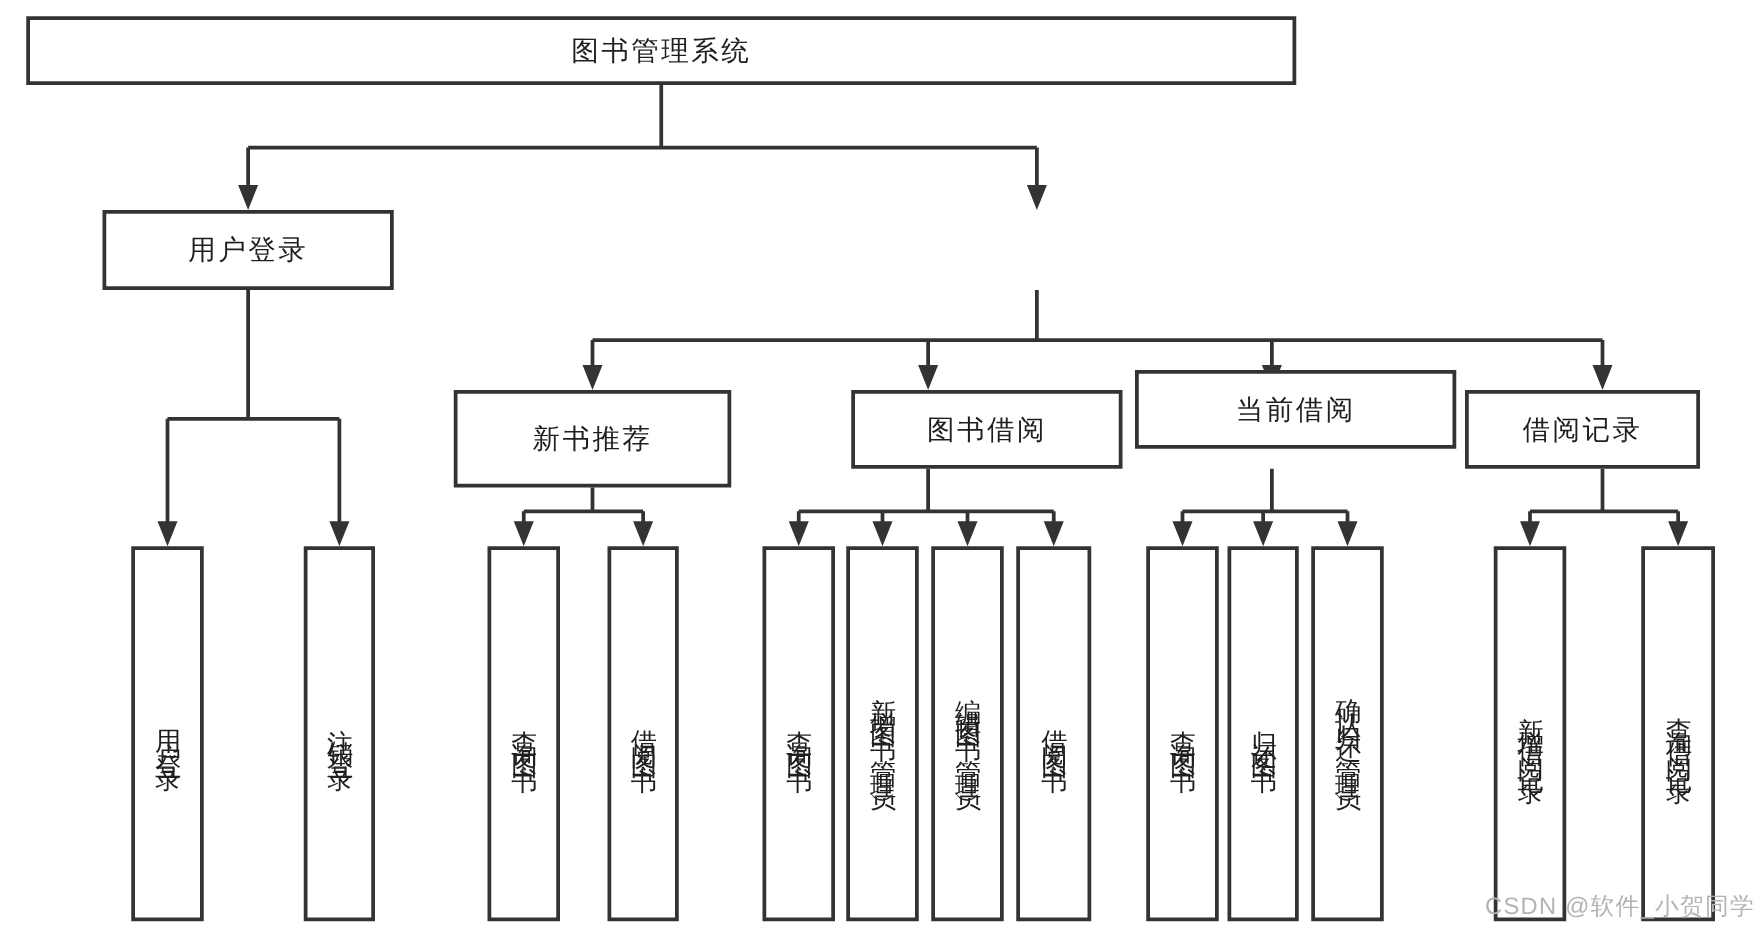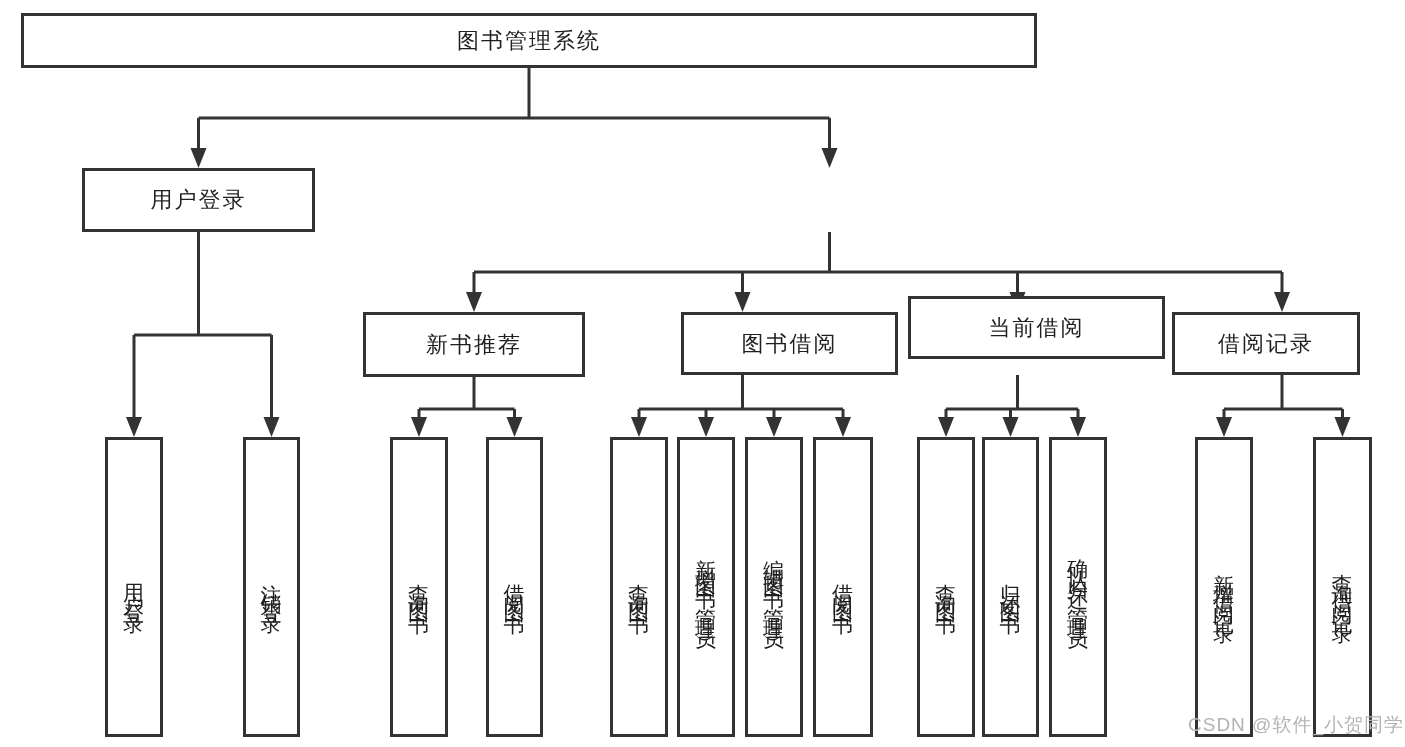--- a/index.html
+++ b/index.html
@@ -111,21 +111,21 @@
   </svg>
 
   <div class="box" style="left:21px; top:13px; width:1016px; height:55px;">
     <span class="h-label">图书管理系统</span>
   </div>
 
   <div class="box" style="left:82px; top:168px; width:233px; height:64px;">
     <span class="h-label">用户登录</span>
   </div>
 
-  <div class="box" style="left:363px; top:312px; width:222px; height:65px;">
+  <div class="box" style="left:363px; top:312px; width:222px; height:78px;">
     <span class="h-label">新书推荐</span>
   </div>
   <div class="box" style="left:634px; top:312px; width:217px; height:63px;margin-left:47px;">
     <span class="h-label">图书借阅</span>
   </div>
   <div class="box" style="left:908px; top:296px; width:257px; height:63px;">
     <span class="h-label">当前借阅</span>
   </div>
   <div class="box" style="left:1172px; top:312px; width:188px; height:63px;">
     <span class="h-label">借阅记录</span>

